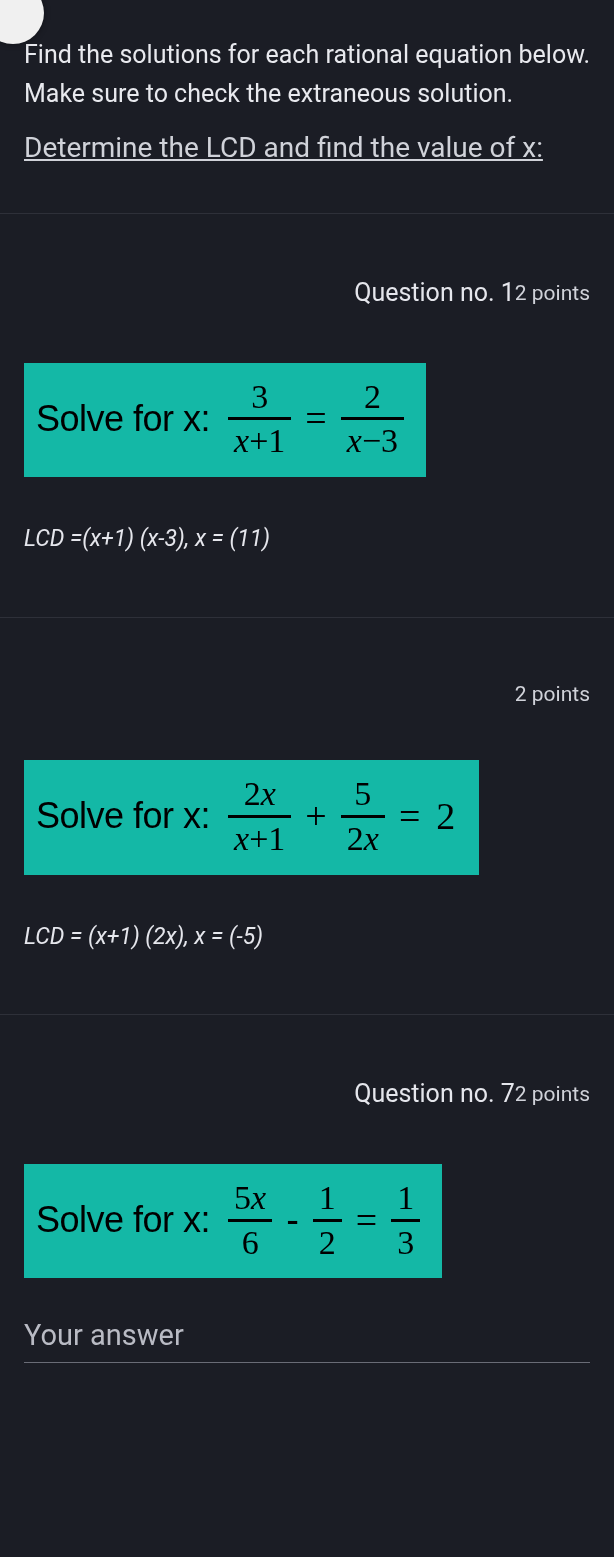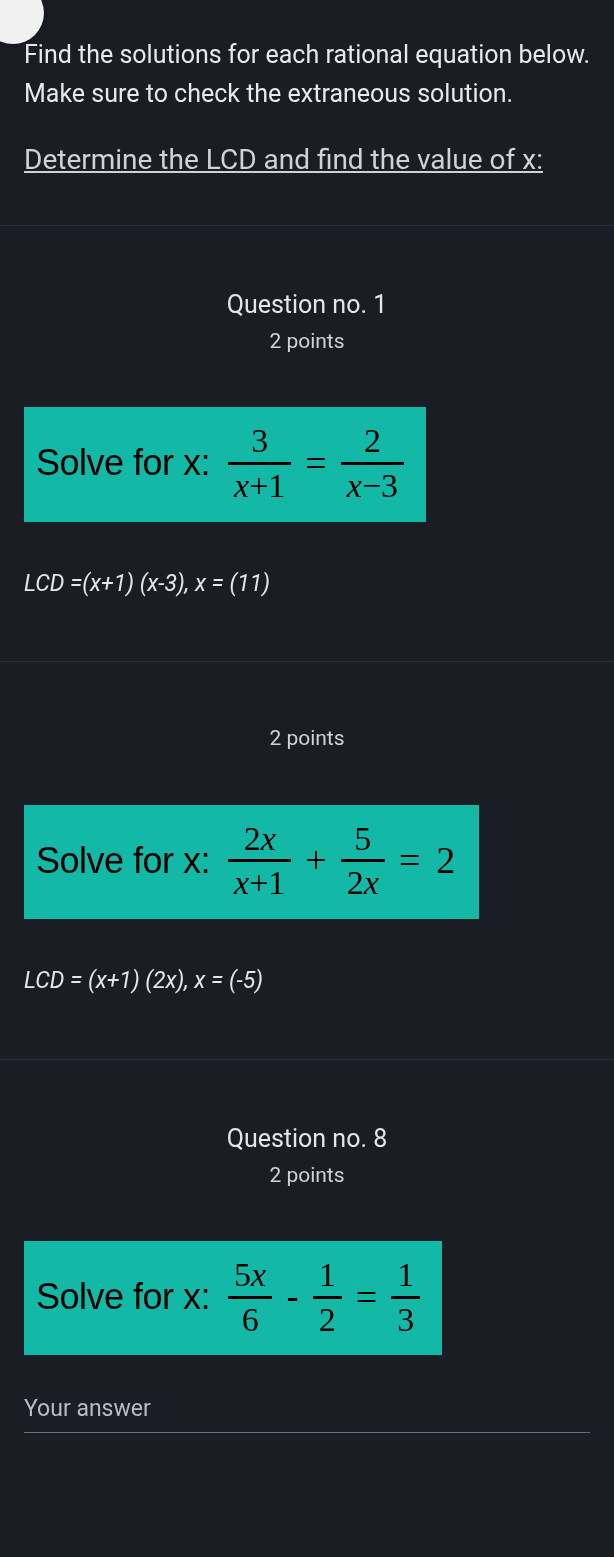--- a/index.html
+++ b/index.html
@@ -19,40 +19,39 @@
     border-radius: 50%;
     background: #f0f0f0;
     box-shadow: 0 0 6px rgba(0,0,0,0.4);
   }
   .intro {
     padding: 36px 20px 44px 24px;
   }
   .intro .emph {
     font-size: 25px;
     color: #e8e9ee;
-    margin-bottom: 24px;
+    margin-bottom: 12px;
   }
   .intro .sub {
     font-size: 28px;
     color: #d0d2d9;
     text-decoration: underline;
   }
   .divider {
     height: 1px;
     background: #2e3039;
   }
   .q-block {
     padding: 60px 24px 60px 24px;
   }
   .q-head {
     display: flex;
-    justify-content: center;
+    justify-content: flex-end;
     align-items: center;
     margin-bottom: 50px;
-    flex-direction: column;
   }
   .q-title {
     font-size: 25px;
     color: #e5e6ec;
   }
   .q-points {
     font-size: 21px;
     color: #d0d2d9;
   }
   .eq-img {
@@ -97,21 +96,21 @@
     font-size: 23px;
     color: #e5e6ec;
     font-style: italic;
   }
   .ans-input {
     width: 100%;
     background: transparent;
     border: none;
     border-bottom: 1px solid #6a6c76;
     color: #b9bbc4;
-    font-size: 23px;
+    font-size: 29px;
     padding: 6px 0 10px 0;
     outline: none;
     font-family: inherit;
   }
   .ans-input::placeholder { color: #b9bbc4; }
   .q3 { padding-bottom: 30px; }
   .q3 .eq-img { margin-bottom: 34px; }
   .upright { font-style: normal; }
 </style>
 </head>
@@ -175,21 +174,21 @@
         <span class="op upright">2</span>
       </div>
     </div>
     <div class="answer-line">LCD = (x+1) (2x), x = (-5)</div>
   </div>
 
   <div class="divider"></div>
 
   <div class="q-block q3">
     <div class="q-head">
-      <div class="q-title">Question no. 8</div>
+      <div class="q-title">Question no. 7</div>
       <div class="q-points">2 points</div>
     </div>
     <div class="eq-img">
       <div class="eq-row">
         <span class="eq-solve">Solve for x:</span>
         <span class="frac">
           <span class="num"><span class="upright">5</span><span>x</span></span>
           <span class="bar"></span>
           <span class="den upright">6</span>
         </span>

